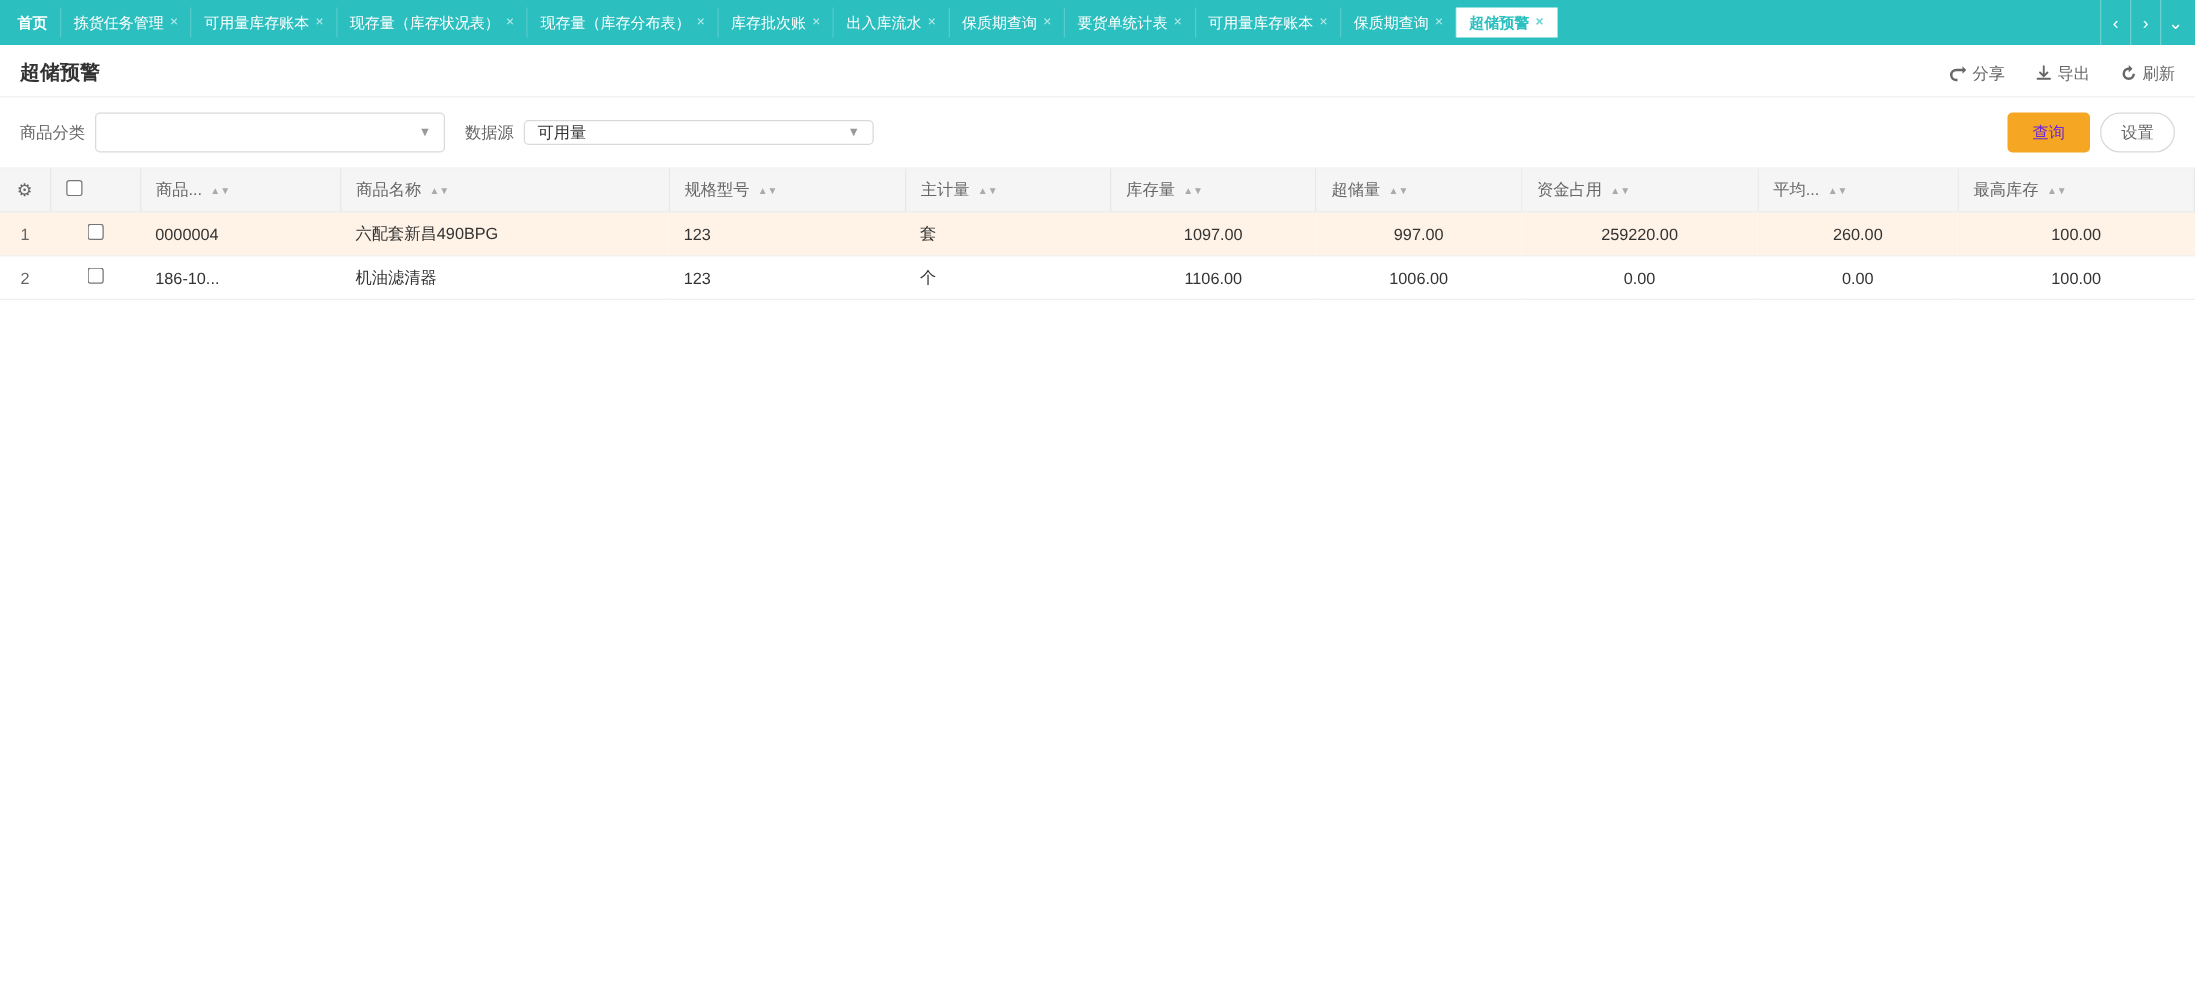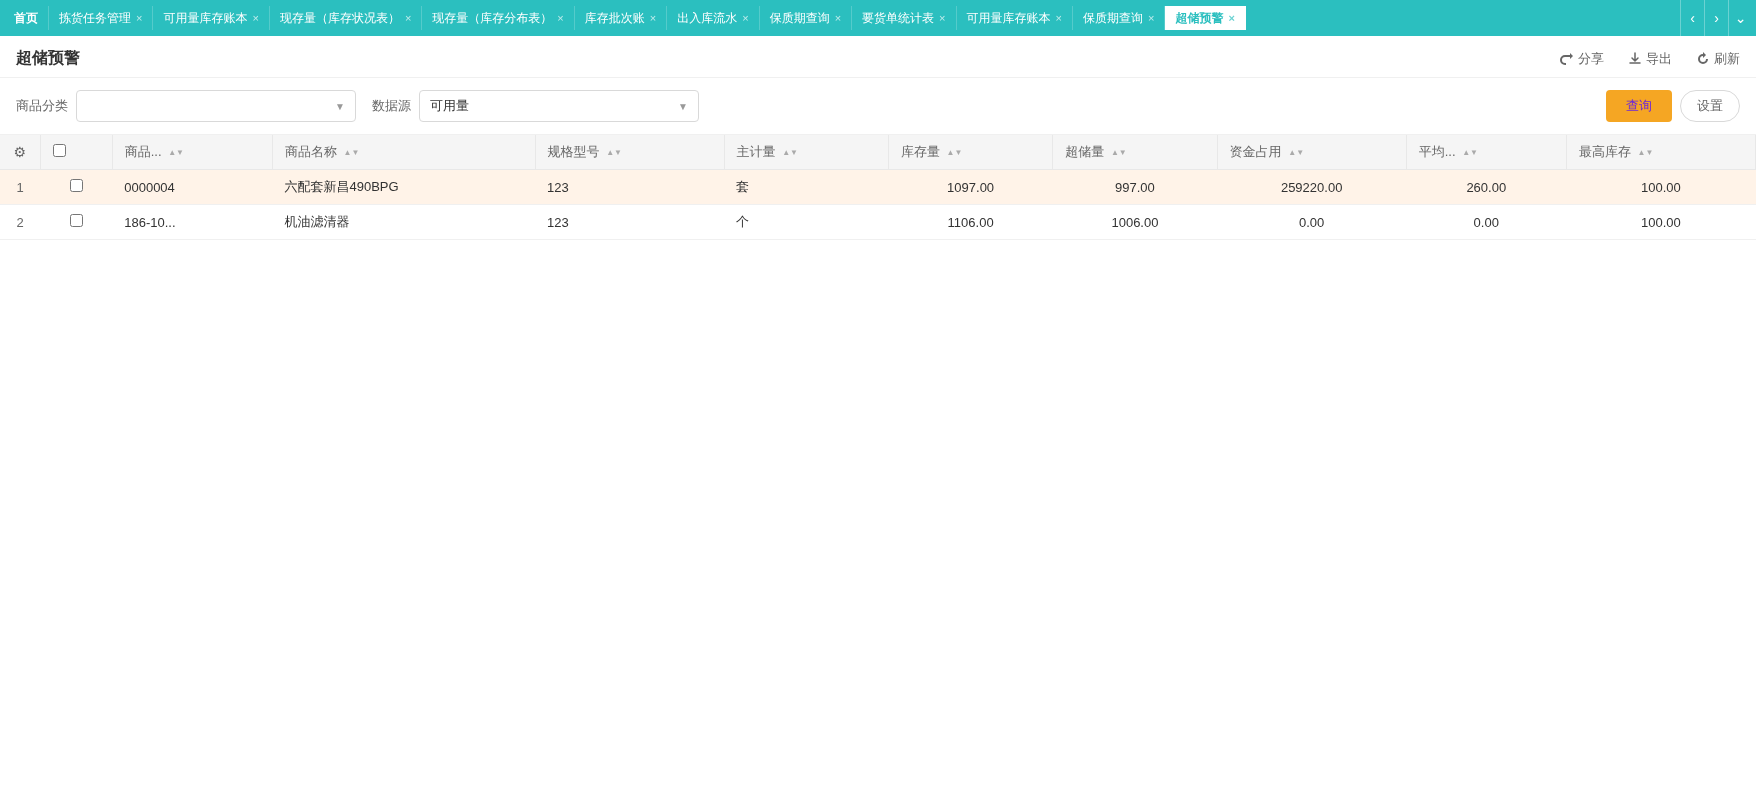--- a/index.html
+++ b/index.html
@@ -117,21 +117,21 @@
       background: #fff;
       justify-content: space-between;
     }
     .filter-select-text { color: #999; font-size: 13px; }
     .filter-select-arrow { color: #999; font-size: 10px; }
 
     .filter-select-value {
       display: flex;
       align-items: center;
       width: 280px;
-      height: 32px;
+      height: 20px;
       border: 1px solid #d9d9d9;
       border-radius: 4px;
       padding: 0 10px;
       cursor: pointer;
       background: #fff;
       justify-content: space-between;
     }
     .filter-select-value-text { color: #333; font-size: 13px; }
 
     .btn-query {

